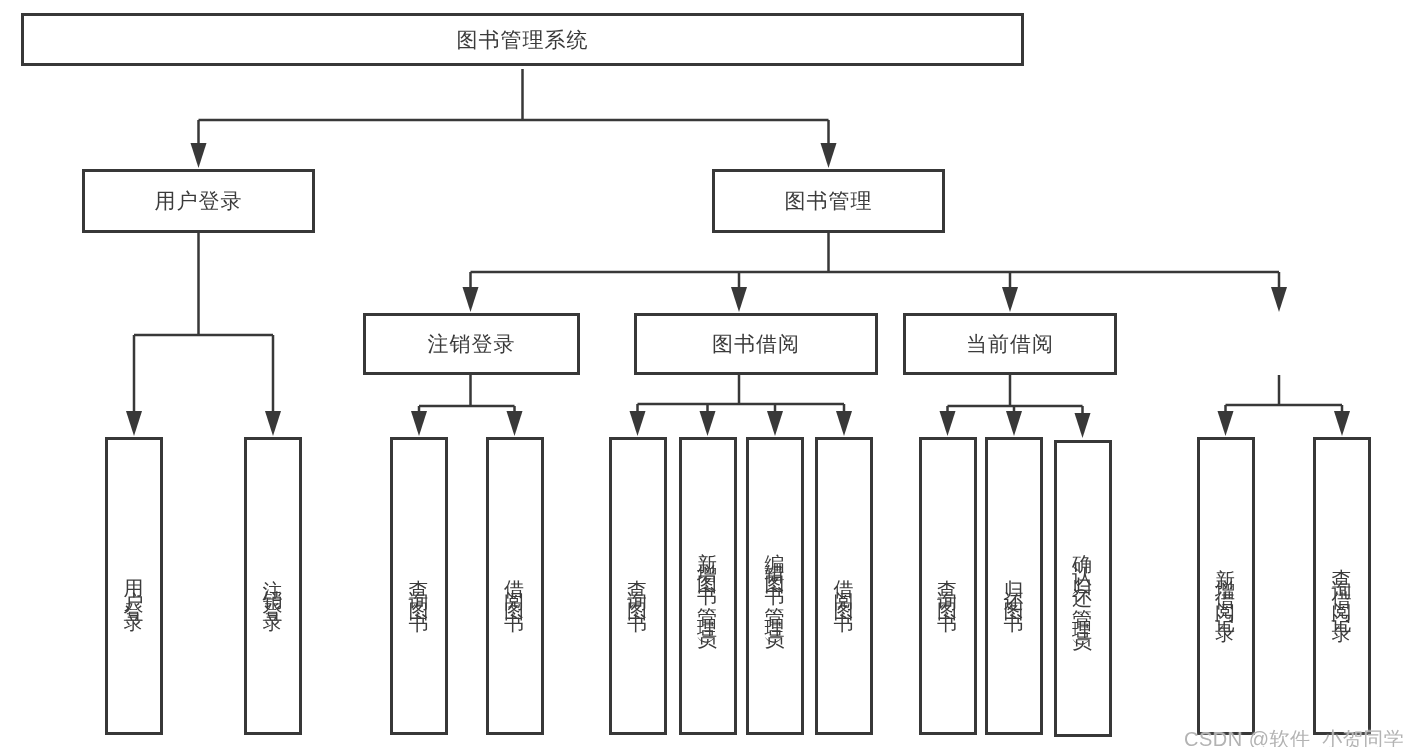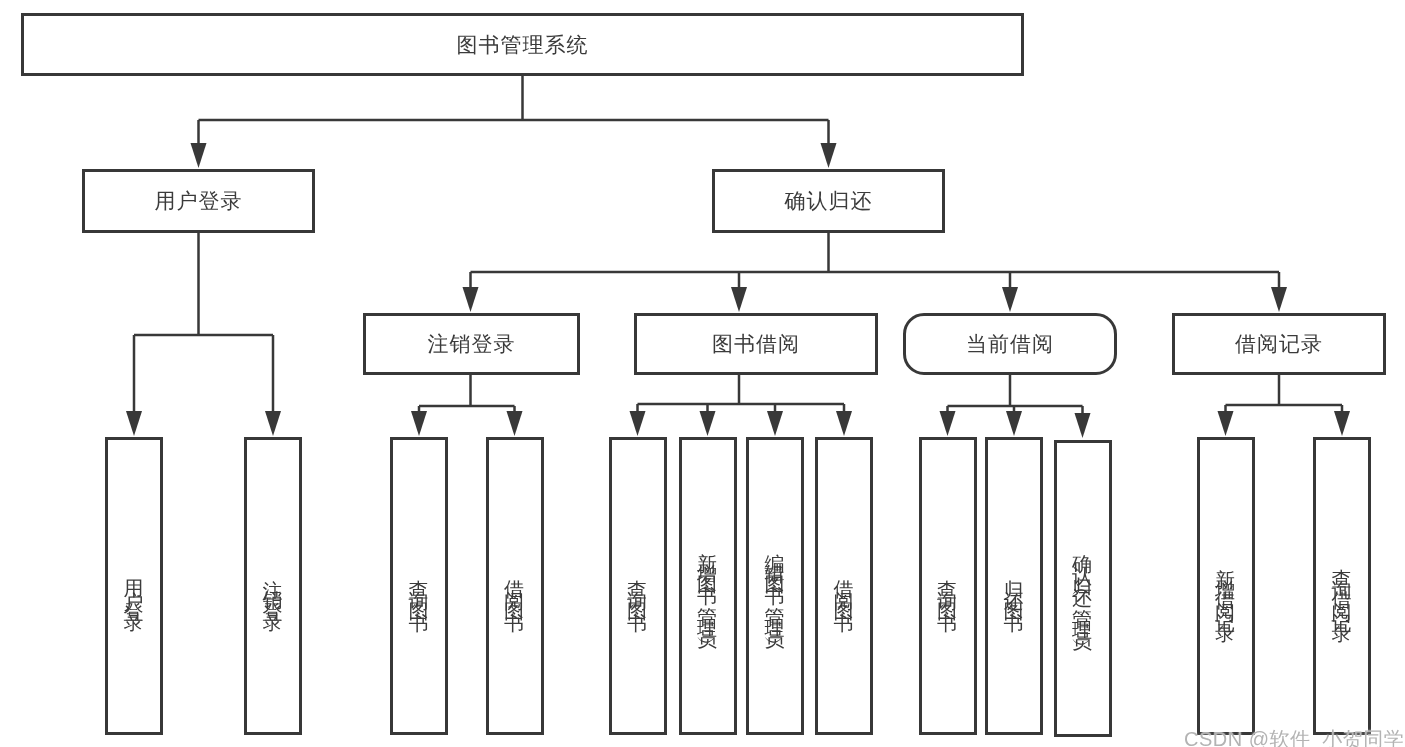--- a/index.html
+++ b/index.html
@@ -86,42 +86,39 @@
       <polygon points="775,436 767,411 783,411"></polygon>
       <polygon points="844,436 836,411 852,411"></polygon>
       <polygon points="947.5,436 939.5,411 955.5,411"></polygon>
       <polygon points="1014,436 1006,411 1022,411"></polygon>
       <polygon points="1082.5,438 1074.5,413 1090.5,413"></polygon>
       <polygon points="1225.5,436 1217.5,411 1233.5,411"></polygon>
       <polygon points="1342,436 1334,411 1350,411"></polygon>
     </g>
   </svg>
 
-  <div class="box" style="left:21px;top:13px;width:1003px;height:63px;">
+  <div class="box" style="left:21px;top:13px;width:1003px;height:53px;">
     <span>图书管理系统</span>
   </div>
 
   <div class="box" style="left:82px;top:169px;width:233px;height:64px;">
     <span>用户登录</span>
   </div>
   <div class="box" style="left:712px;top:169px;width:233px;height:64px;">
-    <span>确认归还</span>
+    <span>图书管理</span>
   </div>
 
   <div class="box" style="left:363px;top:313px;width:217px;height:62px;">
     <span>注销登录</span>
   </div>
   <div class="box" style="left:634px;top:313px;width:244px;height:62px;">
     <span>图书借阅</span>
   </div>
-  <div class="box" style="left:903px;top:313px;width:214px;height:62px;border-radius:21px;">
+  <div class="box" style="left:903px;top:313px;width:214px;height:62px;">
     <span>当前借阅</span>
-  </div>
-  <div class="box" style="left:1172px;top:313px;width:214px;height:62px;">
-    <span>借阅记录</span>
   </div>
 
   <div class="leaf" style="left:105px;top:437px;width:58px;height:298px;">
     <span class="vtext">用户登录</span>
   </div>
   <div class="leaf" style="left:244px;top:437px;width:58px;height:298px;">
     <span class="vtext">注销登录</span>
   </div>
 
   <div class="leaf" style="left:390px;top:437px;width:58px;height:298px;">

